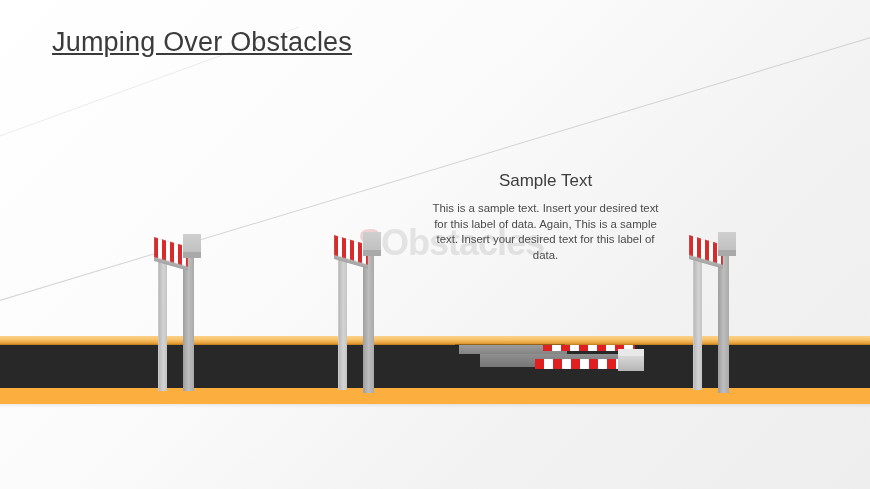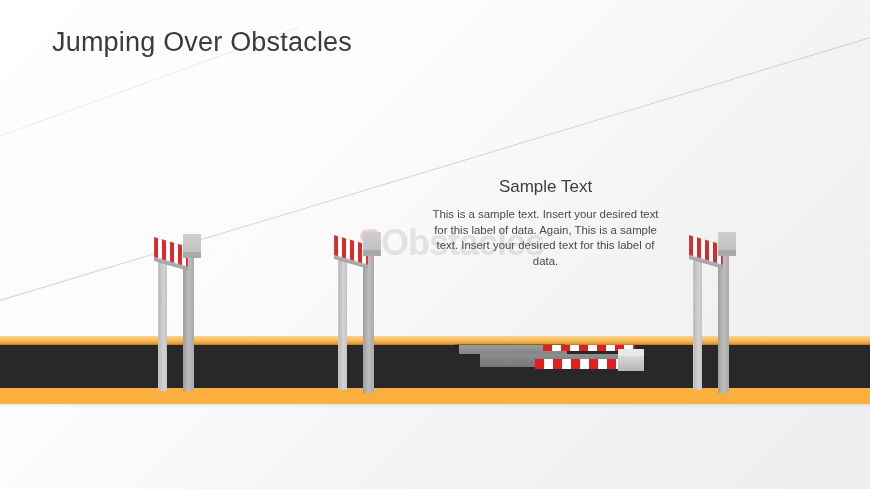--- a/index.html
+++ b/index.html
@@ -50,34 +50,35 @@
   
   .title {
     position: absolute;
     left: 52px;
     top: 27px;
     font-size: 27px;
     font-weight: 400;
     color: #3b3b3b;
     letter-spacing: 0.2px;
     white-space: nowrap;
+    text-decoration: underline;
   }
 
   
   .textblock {
     position: absolute;
     left: 413px;
     top: 161px;
     width: 265px;
     text-align: center;
   }
   .textblock .heading {
     font-size: 17px;
     color: #3d3d3d;
-    margin: 16px 0 10px 0;
+    margin: 10px 0 10px 0;
     font-weight: 400;
   }
   .textblock .body {
     font-size: 11.4px;
     line-height: 15.6px;
     color: #4a4a4a;
     margin: 10px;
     padding: 0 6px;
   }
 

